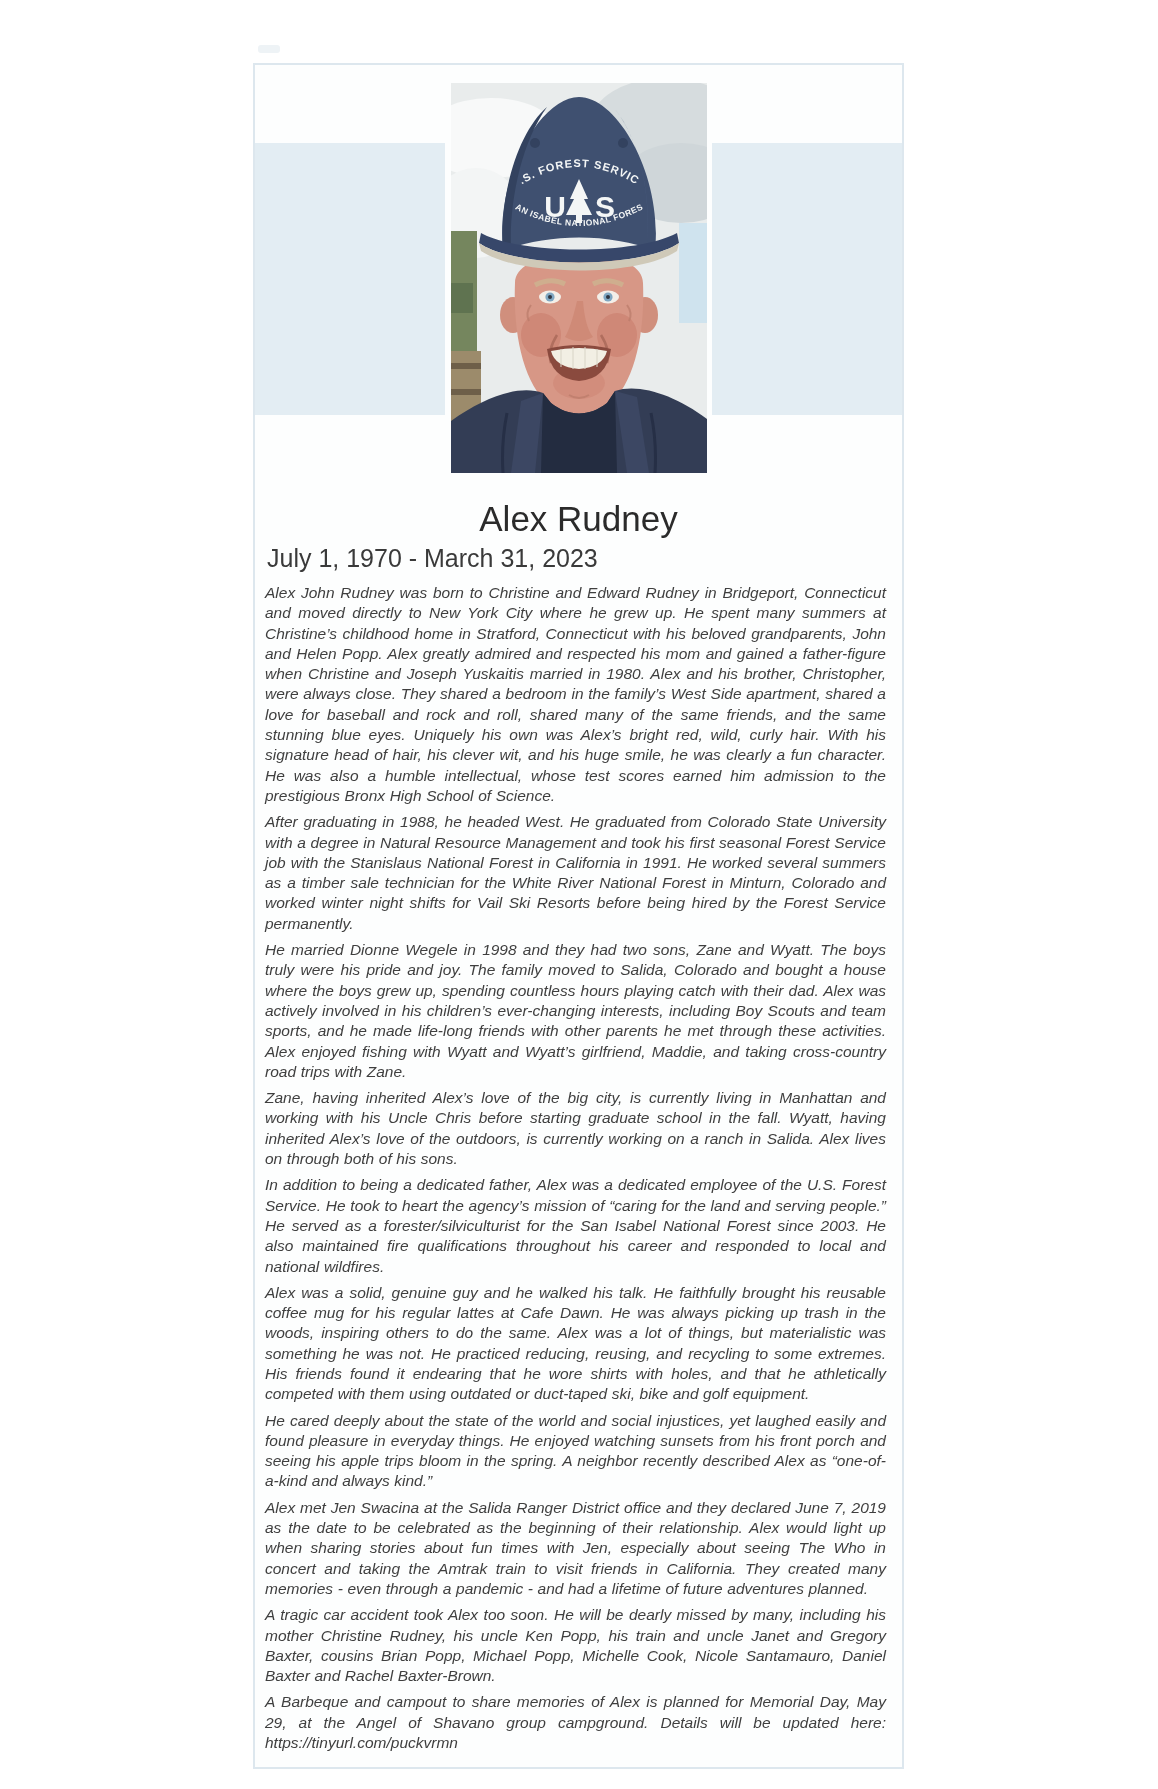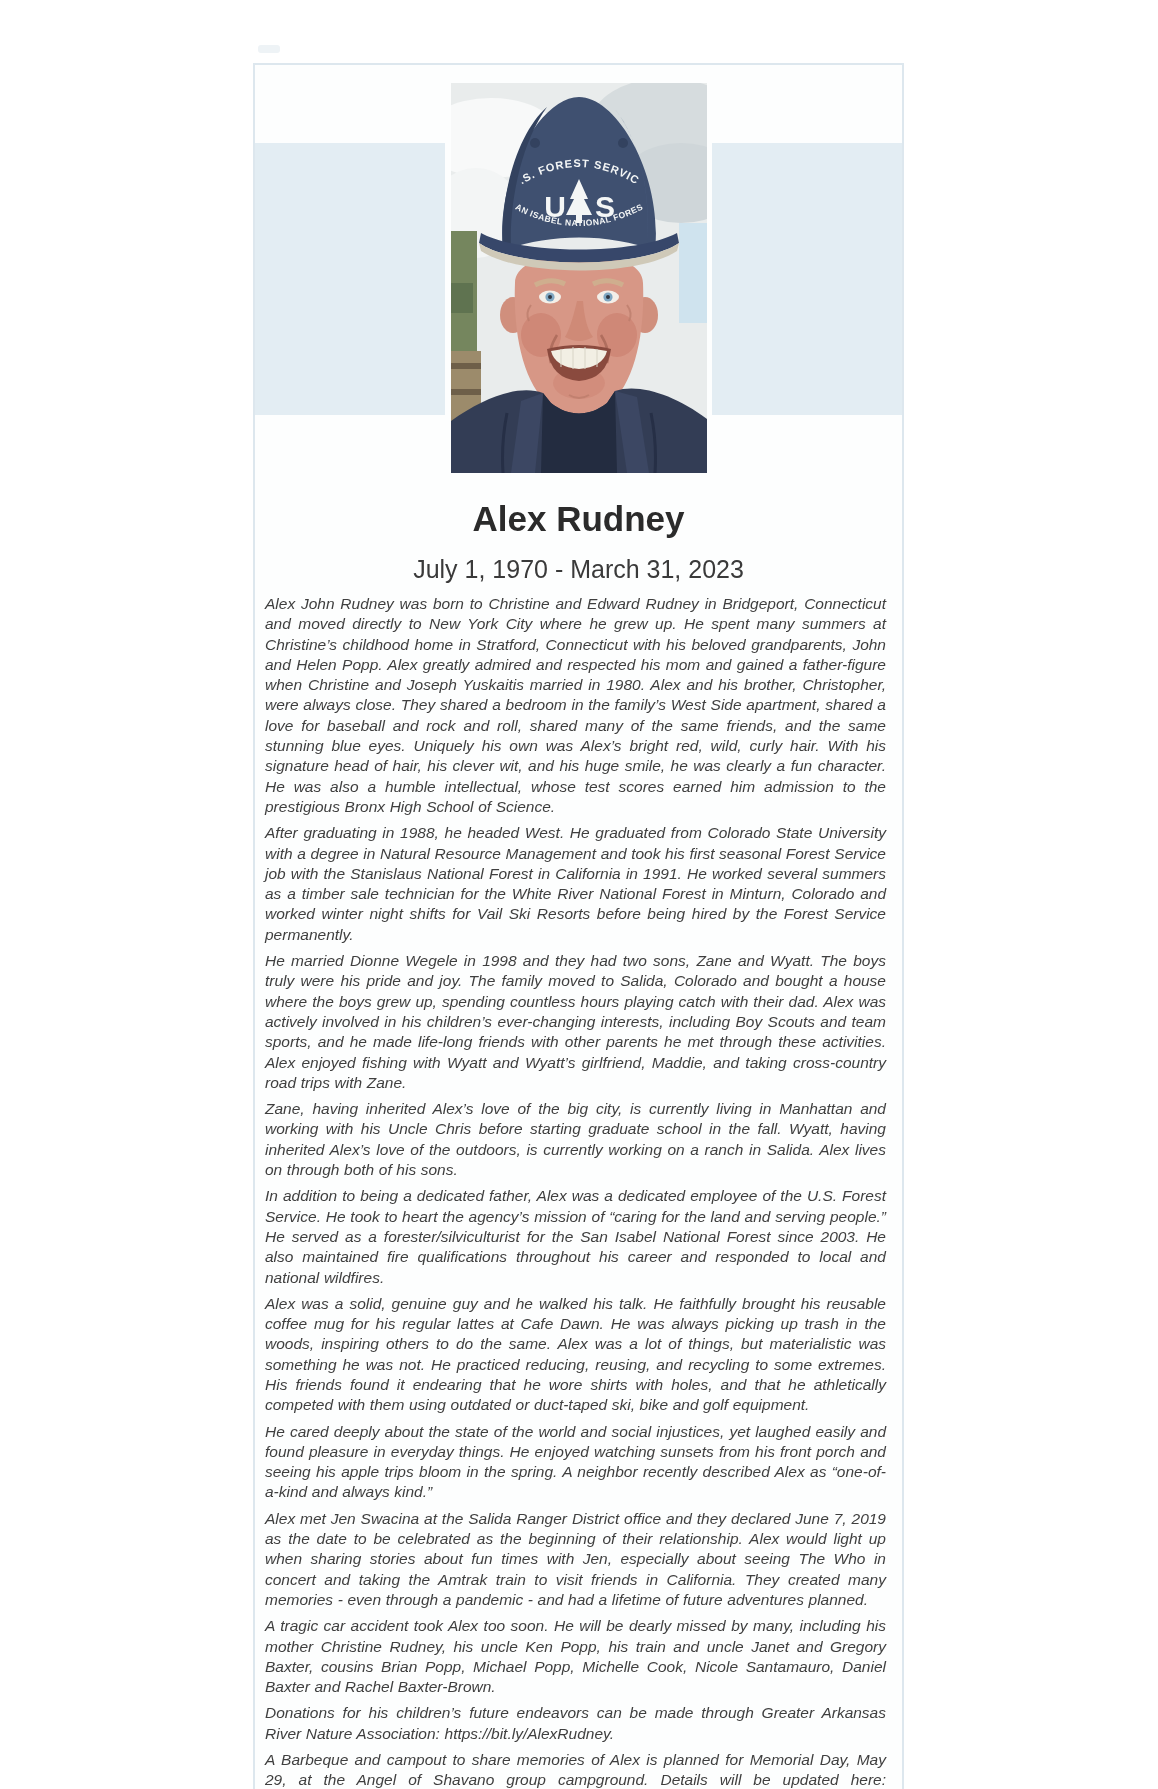--- a/index.html
+++ b/index.html
@@ -54,31 +54,31 @@
   .cap-embroidery {
     fill: #f4f6f6;
     font-family: "Liberation Sans", sans-serif;
     font-weight: bold;
   }
   h1.name {
     margin-top: 26px;
     text-align: center;
     font-size: 35px;
     line-height: 40px;
-    font-weight: 700;
+    font-weight: 400;
     color: #2b2b2b;
     letter-spacing: 0px;
   }
   .dates {
-    margin-top: 15px;
-    text-align: center;
+    margin-top: 4px;
     font-size: 25px;
     line-height: 30px;
     font-weight: 400;
     color: #3a3a3a;
+    padding-left: 12px;
   }
   .body-text {
     margin-top: 10px;
     padding: 0 16px 14px 10px;
   }
   .body-text p {
     font-size: 15.5px;
     line-height: 20.3px;
     color: #3f3f3f;
     text-align: justify;
@@ -204,18 +204,17 @@
     <div class="body-text">
       <p>Alex John Rudney was born to Christine and Edward Rudney in Bridgeport, Connecticut and moved directly to New York City where he grew up. He spent many summers at Christine’s childhood home in Stratford, Connecticut with his beloved grandparents, John and Helen Popp. Alex greatly admired and respected his mom and gained a father-figure when Christine and Joseph Yuskaitis married in 1980. Alex and his brother, Christopher, were always close. They shared a bedroom in the family’s West Side apartment, shared a love for baseball and rock and roll, shared many of the same friends, and the same stunning blue eyes. Uniquely his own was Alex’s bright red, wild, curly hair. With his signature head of hair, his clever wit, and his huge smile, he was clearly a fun character. He was also a humble intellectual, whose test scores earned him admission to the prestigious Bronx High School of Science.</p>
       <p>After graduating in 1988, he headed West. He graduated from Colorado State University with a degree in Natural Resource Management and took his first seasonal Forest Service job with the Stanislaus National Forest in California in 1991. He worked several summers as a timber sale technician for the White River National Forest in Minturn, Colorado and worked winter night shifts for Vail Ski Resorts before being hired by the Forest Service permanently.</p>
       <p>He married Dionne Wegele in 1998 and they had two sons, Zane and Wyatt. The boys truly were his pride and joy. The family moved to Salida, Colorado and bought a house where the boys grew up, spending countless hours playing catch with their dad. Alex was actively involved in his children’s ever-changing interests, including Boy Scouts and team sports, and he made life-long friends with other parents he met through these activities. Alex enjoyed fishing with Wyatt and Wyatt’s girlfriend, Maddie, and taking cross-country road trips with Zane.</p>
       <p>Zane, having inherited Alex’s love of the big city, is currently living in Manhattan and working with his Uncle Chris before starting graduate school in the fall. Wyatt, having inherited Alex’s love of the outdoors, is currently working on a ranch in Salida. Alex lives on through both of his sons.</p>
       <p>In addition to being a dedicated father, Alex was a dedicated employee of the U.S. Forest Service. He took to heart the agency’s mission of “caring for the land and serving people.” He served as a forester/silviculturist for the San Isabel National Forest since 2003. He also maintained fire qualifications throughout his career and responded to local and national wildfires.</p>
       <p>Alex was a solid, genuine guy and he walked his talk. He faithfully brought his reusable coffee mug for his regular lattes at Cafe Dawn. He was always picking up trash in the woods, inspiring others to do the same. Alex was a lot of things, but materialistic was something he was not. He practiced reducing, reusing, and recycling to some extremes. His friends found it endearing that he wore shirts with holes, and that he athletically competed with them using outdated or duct-taped ski, bike and golf equipment.</p>
       <p>He cared deeply about the state of the world and social injustices, yet laughed easily and found pleasure in everyday things. He enjoyed watching sunsets from his front porch and seeing his apple trips bloom in the spring. A neighbor recently described Alex as “one-of-a-kind and always kind.”</p>
       <p>Alex met Jen Swacina at the Salida Ranger District office and they declared June 7, 2019 as the date to be celebrated as the beginning of their relationship. Alex would light up when sharing stories about fun times with Jen, especially about seeing The Who in concert and taking the Amtrak train to visit friends in California. They created many memories - even through a pandemic - and had a lifetime of future adventures planned.</p>
       <p>A tragic car accident took Alex too soon. He will be dearly missed by many, including his mother Christine Rudney, his uncle Ken Popp, his train and uncle Janet and Gregory Baxter, cousins Brian Popp, Michael Popp, Michelle Cook, Nicole Santamauro, Daniel Baxter and Rachel Baxter-Brown.</p>
-      <p>Donations for his children’s future endeavors can be made through Greater Arkansas River Nature Association: https://bit.ly/AlexRudney.</p>
       <p>A Barbeque and campout to share memories of Alex is planned for Memorial Day, May 29, at the Angel of Shavano group campground. Details will be updated here: https://tinyurl.com/puckvrmn</p>
     </div>
 
   </div>
 </div>
 
 </body></html>

